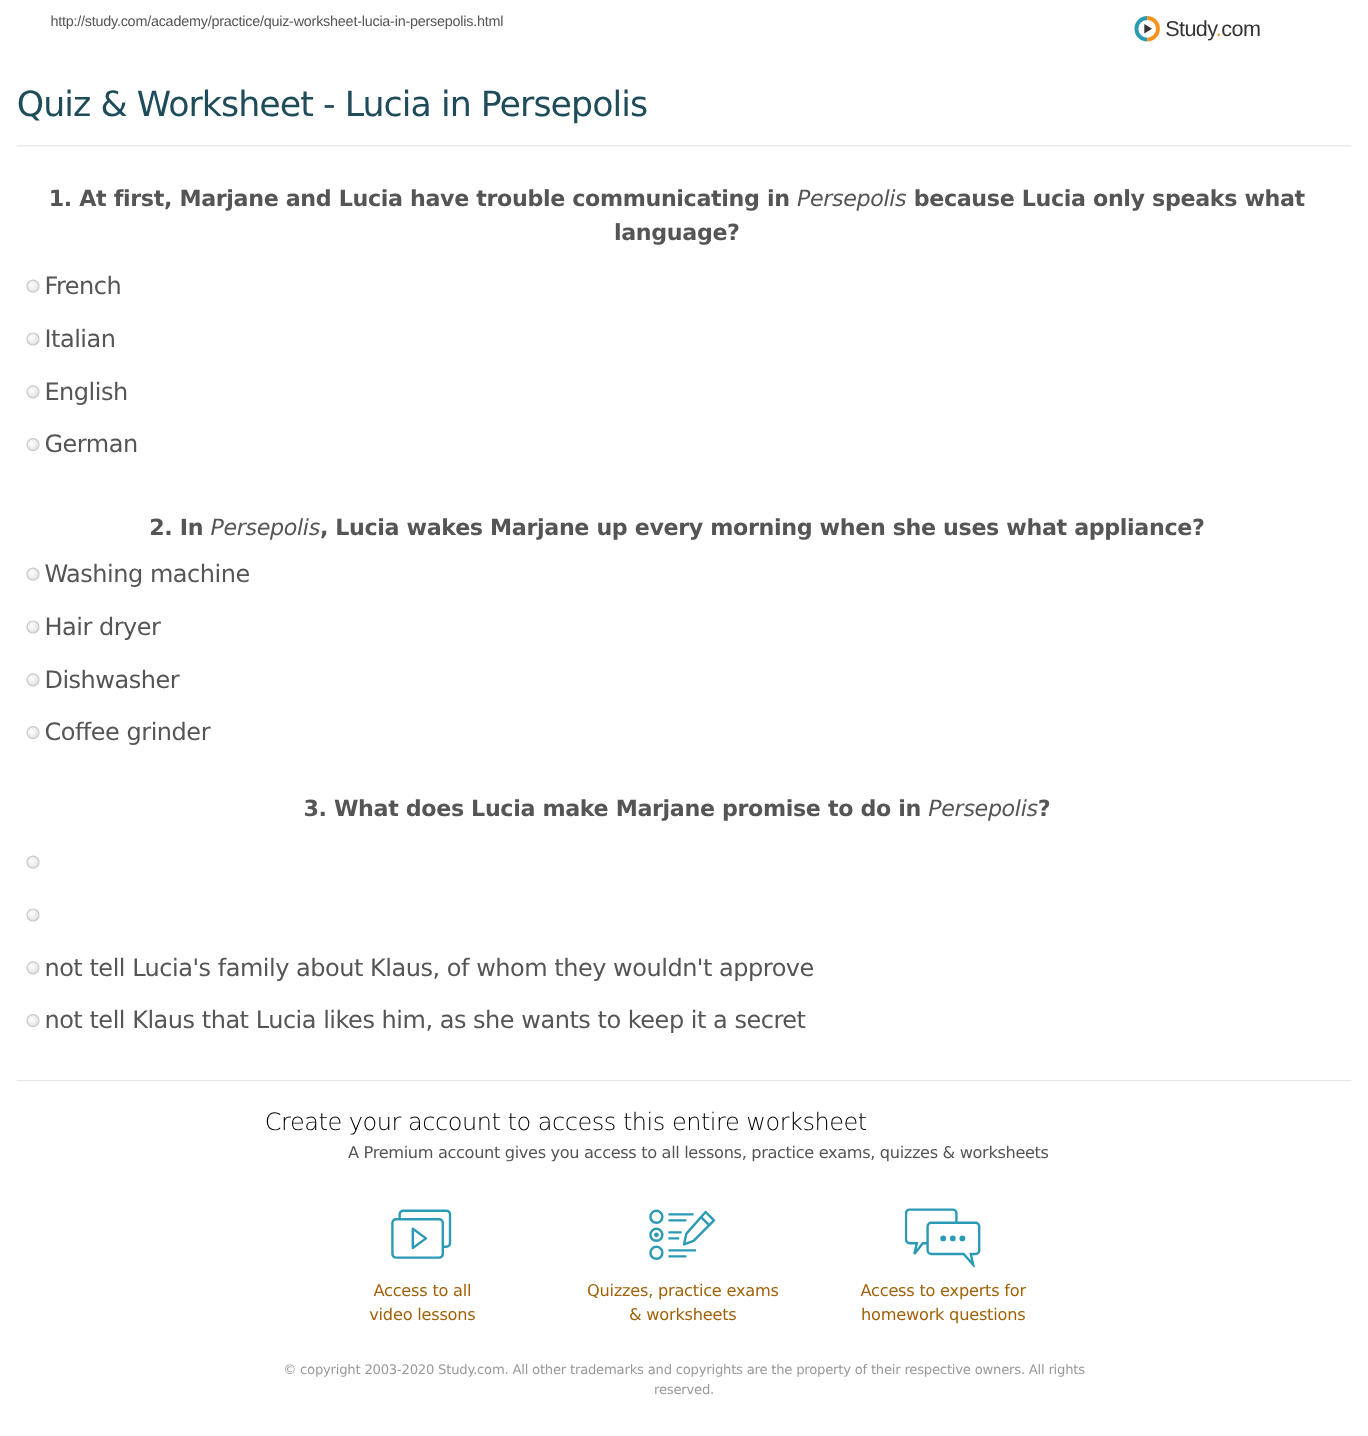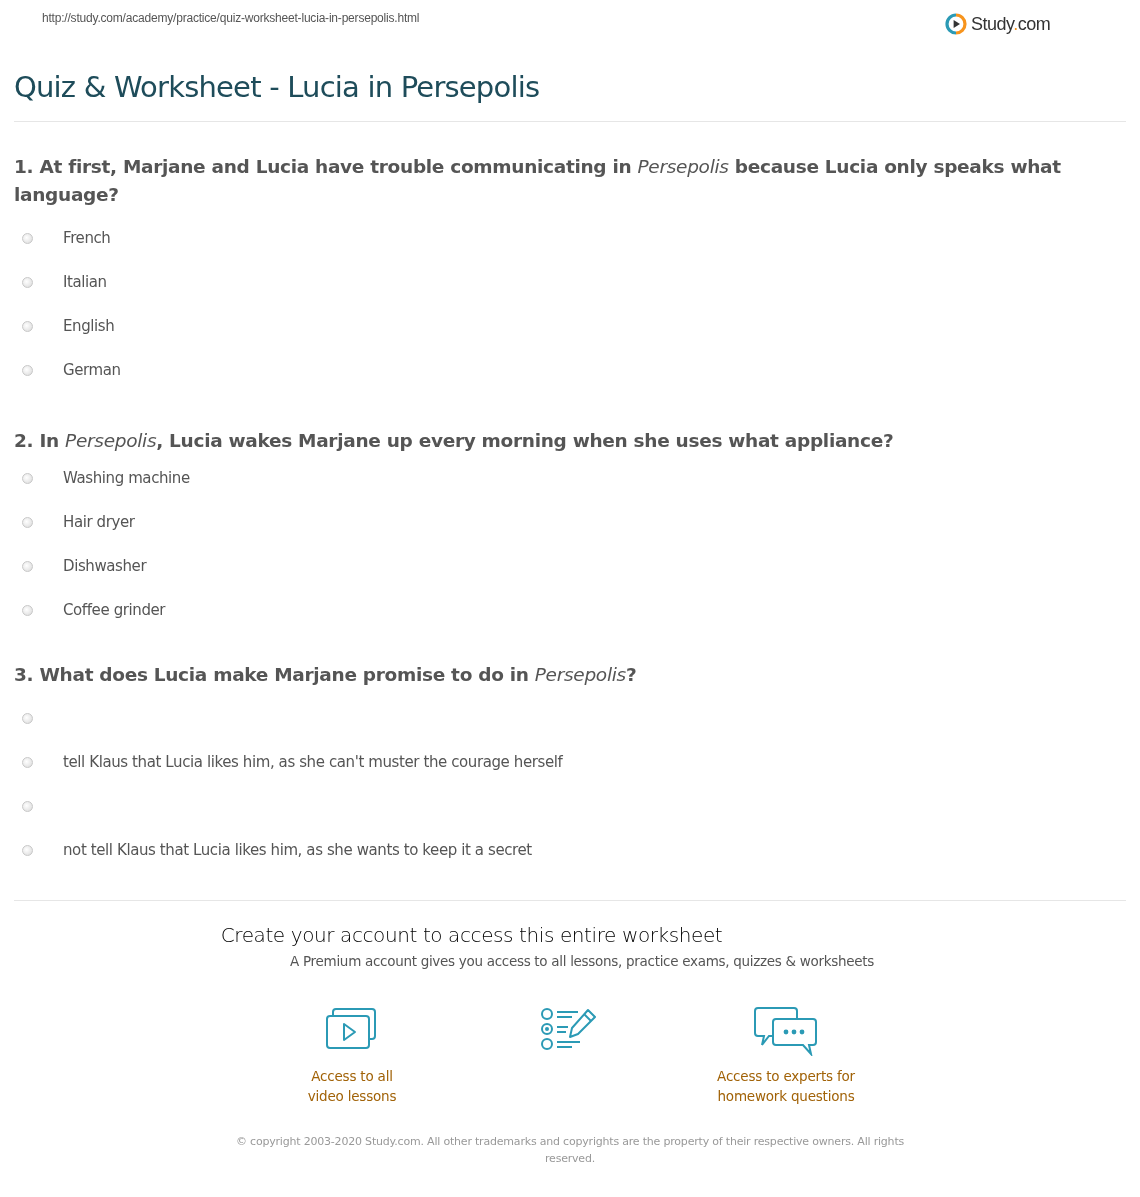--- a/index.html
+++ b/index.html
@@ -12,31 +12,31 @@
   .logo svg { width: 22px; height: 22px; }
   .logo-text { font-family: Liberation Sans, sans-serif; font-size: 18px; color: #333333; margin-left: 4px; letter-spacing: -0.5px; line-height: 28px; }
   .logo-text .dot { color: #f7941d; }
 
   .page-title { position: absolute; left: 14px; top: 70px; font-size: 29px; color: #1e4c5a; font-family: "DejaVu Sans", sans-serif; letter-spacing: -0.8px; font-weight: normal; }
 
   .hr { position: absolute; left: 14px; right: 14px; height: 1px; background: #e6e6e6; }
   .hr.top { top: 121px; }
   .hr.bottom { top: 900px; }
 
-  .question { position: absolute; left: 14px; width: 1100px; }
+  .question { position: absolute; left: 14px; width: 1100px; text-align: center; }
   .q-text { font-size: 18.5px; color: #555555; font-weight: bold; line-height: 28px; letter-spacing: -0.3px; font-family: "DejaVu Sans", sans-serif; }
   .q-text i { font-weight: normal; font-style: italic; }
   .q1 { top: 153px; }
   .q2 { top: 427px; }
   .q3 { top: 661px; }
 
   .options { position: absolute; left: 22px; }
   .opt { display: flex; align-items: center; height: 44px; cursor: pointer; }
   .radio { width: 11px; height: 11px; border-radius: 50%; border: 1px solid #c8c8c8; background: radial-gradient(circle at 40% 40%, #ffffff 0%, #e4e4e4 70%, #cfcfcf 100%); flex: none; }
-  .opt-label { margin-left: 30px; font-size: 15px; color: #555; font-family: "DejaVu Sans", sans-serif; letter-spacing: -0.4px; }
+  .opt-label { margin-left: 4px; font-size: 20px; color: #555; font-family: "DejaVu Sans", sans-serif; letter-spacing: -0.4px; }
   .o1 { top: 216px; }
   .o2 { top: 456px; }
   .o3 { top: 696px; }
 
   .cta-title { position: absolute; left: 0; width: 943px; top: 923px; text-align: center; font-size: 20px; color: #000000; font-family: "DejaVu Sans", sans-serif; font-weight: 300; letter-spacing: -0.4px; }
   .cta-sub { position: absolute; left: 0; width: 1140px; top: 953px; text-align: center; font-size: 13.5px; color: #555; letter-spacing: -0.3px; padding-left: 24px; }
 
   .feature { position: absolute; top: 1004px; width: 200px; text-align: center; }
   .feature svg { display: block; margin: 0 auto; height: 52px; }
   .feature-label { margin-top: 10px; font-size: 13.5px; line-height: 20px; color: #a16207; letter-spacing: -0.2px; }
@@ -109,24 +109,24 @@
 
 <div class="question q3">
   <div class="q-text"><span>3.</span> <span>What does Lucia make Marjane promise to do in </span><i>Persepolis</i><span>?</span></div>
 </div>
 <div class="options o3">
   <label class="opt">
       <span class="radio"></span>
     </label>
   <label class="opt">
       <span class="radio"></span>
-      <span class="opt-label">tell Klaus that Lucia likes him, as she can't muster the courage herself</span>
     </label>
   <label class="opt">
       <span class="radio"></span>
+      <span class="opt-label">not tell Lucia's family about Klaus, of whom they wouldn't approve</span>
     </label>
   <label class="opt">
       <span class="radio"></span>
       <span class="opt-label">not tell Klaus that Lucia likes him, as she wants to keep it a secret</span>
     </label>
 </div>
 
 <div class="hr bottom"></div>
 
 <div class="cta-title">Create your account to access this entire worksheet</div>
@@ -149,20 +149,21 @@
     <circle cx="7" cy="37" r="5" fill="none" stroke="#2b9ab5" stroke-width="2"></circle>
     <line x1="17" y1="5" x2="38" y2="5" stroke="#2b9ab5" stroke-width="2"></line>
     <line x1="17" y1="10" x2="32" y2="10" stroke="#2b9ab5" stroke-width="2"></line>
     <line x1="17" y1="20" x2="28" y2="20" stroke="#2b9ab5" stroke-width="2"></line>
     <line x1="17" y1="25" x2="26" y2="25" stroke="#2b9ab5" stroke-width="2"></line>
     <line x1="17" y1="35" x2="40" y2="35" stroke="#2b9ab5" stroke-width="2"></line>
     <line x1="17" y1="40" x2="32" y2="40" stroke="#2b9ab5" stroke-width="2"></line>
     <path d="M48 3 L55 10 L38 27 L30 30 L32 21 Z" fill="none" stroke="#2b9ab5" stroke-width="2" stroke-linejoin="round"></path>
     <line x1="44" y1="7" x2="51" y2="14" stroke="#2b9ab5" stroke-width="2"></line>
   </svg>
+  <div class="feature-label"><span>Quizzes, practice exams</span><br><span>&amp; worksheets</span></div>
 </div>
 
 <div class="feature f3">
   <svg viewBox="0 0 64 50" width="64" height="50">
     <path d="M4 3 H40 A3 3 0 0 1 43 6 V28 A3 3 0 0 1 40 31 H15 L8 40 L10 31 H4 A3 3 0 0 1 1 28 V6 A3 3 0 0 1 4 3 Z" fill="none" stroke="#2b9ab5" stroke-width="2"></path>
     <path d="M22 14 H59 A3 3 0 0 1 62 17 V37 A3 3 0 0 1 59 40 H55 L57 49 L49 40 H22 A3 3 0 0 1 19 37 V17 A3 3 0 0 1 22 14 Z" fill="#fff" stroke="#2b9ab5" stroke-width="2"></path>
     <circle cx="32" cy="27" r="2.4" fill="#2b9ab5"></circle>
     <circle cx="40" cy="27" r="2.4" fill="#2b9ab5"></circle>
     <circle cx="48" cy="27" r="2.4" fill="#2b9ab5"></circle>
   </svg>

